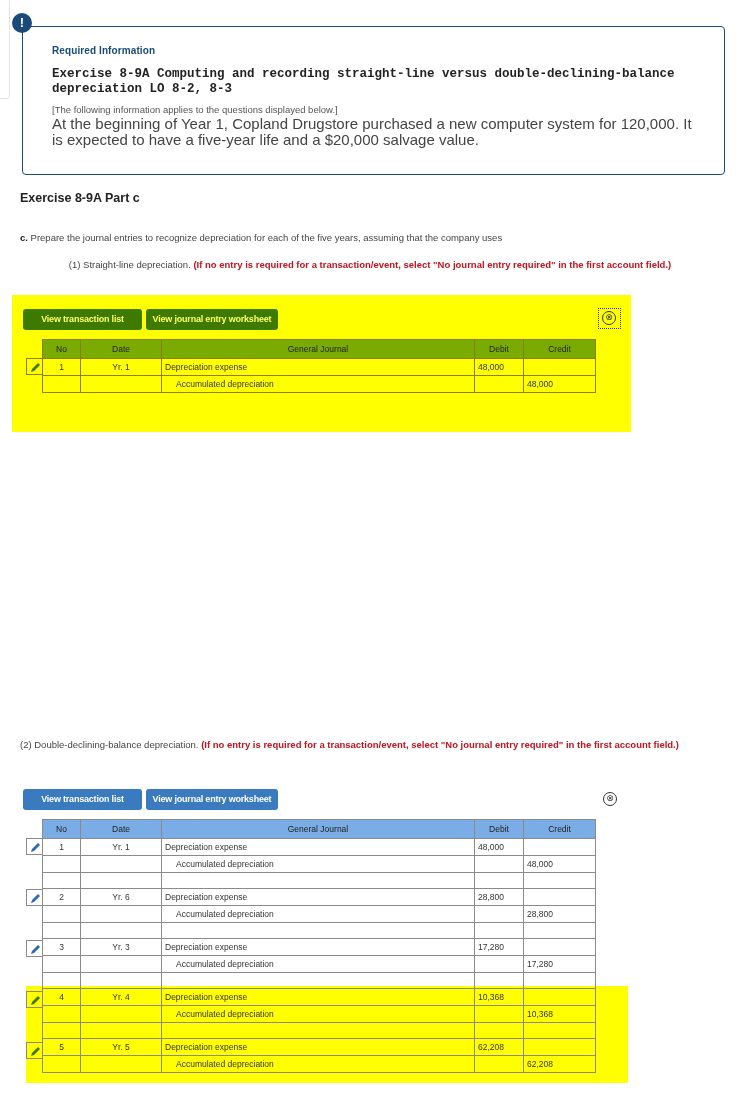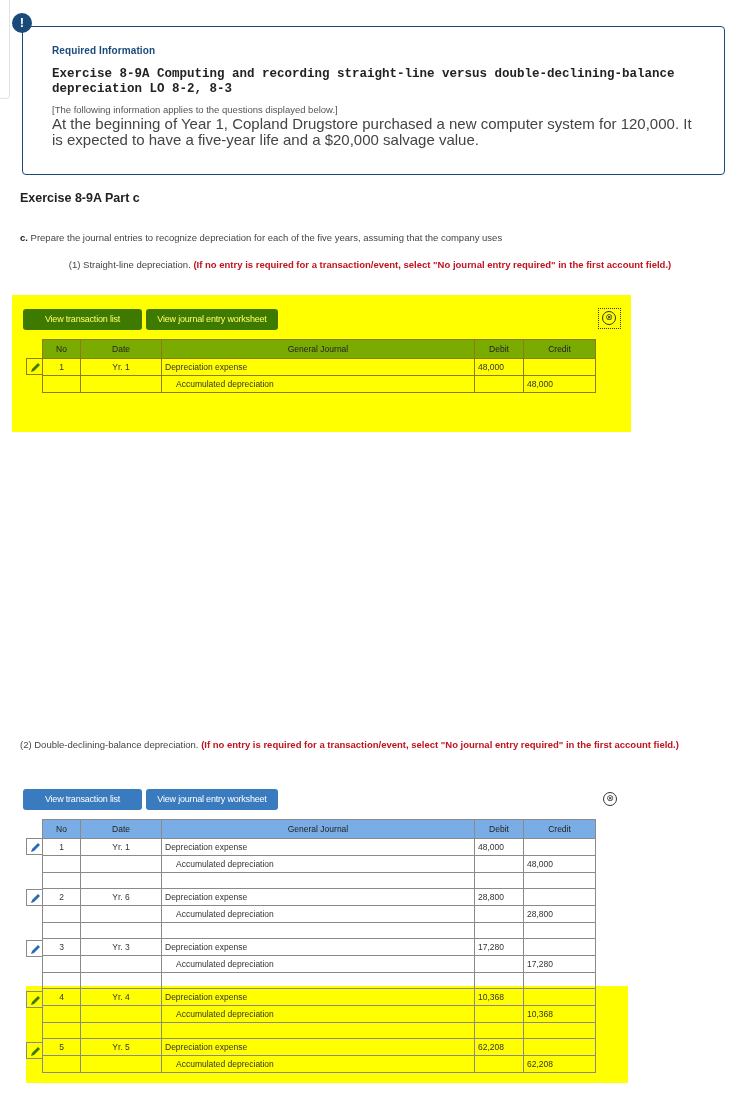--- a/index.html
+++ b/index.html
@@ -49,21 +49,21 @@
     .subq {
       position: absolute; left: 20px; width: 700px;
       font-size: 9.5px; color: #444; line-height: 12px;
     }
     .subq .warn { color: #c0131f; font-weight: bold; }
 
     .hl { position: absolute; background: #ffff00; }
 
     .btn {
       position: absolute; height: 21px; border-radius: 3px;
-      font-size: 9px; font-weight: normal; text-align: center; line-height: 21px;
+      font-size: 9px; font-weight: bold; text-align: center; line-height: 21px;
       letter-spacing: -0.2px; cursor: pointer;
     }
     .btn.green { background: #3f7a00; color: #ffff66; }
     .btn.blue  { background: #3a7bbf; color: #ffffff; }
 
     .close-icon {
       position: absolute; width: 14px; height: 14px; border: 1.3px solid #333;
       border-radius: 50%; font-size: 9px; line-height: 11px; text-align: center; color: #333;
     }
     .focus-ring {

